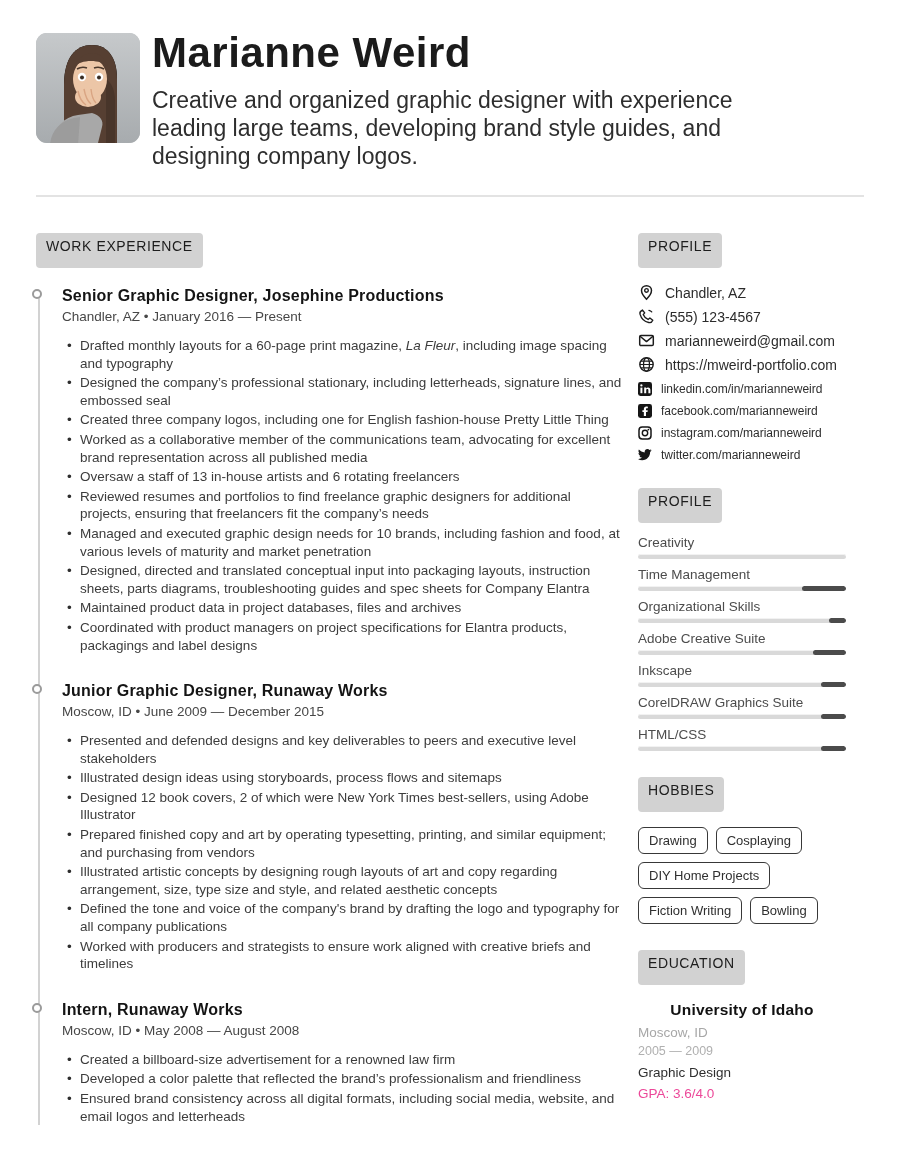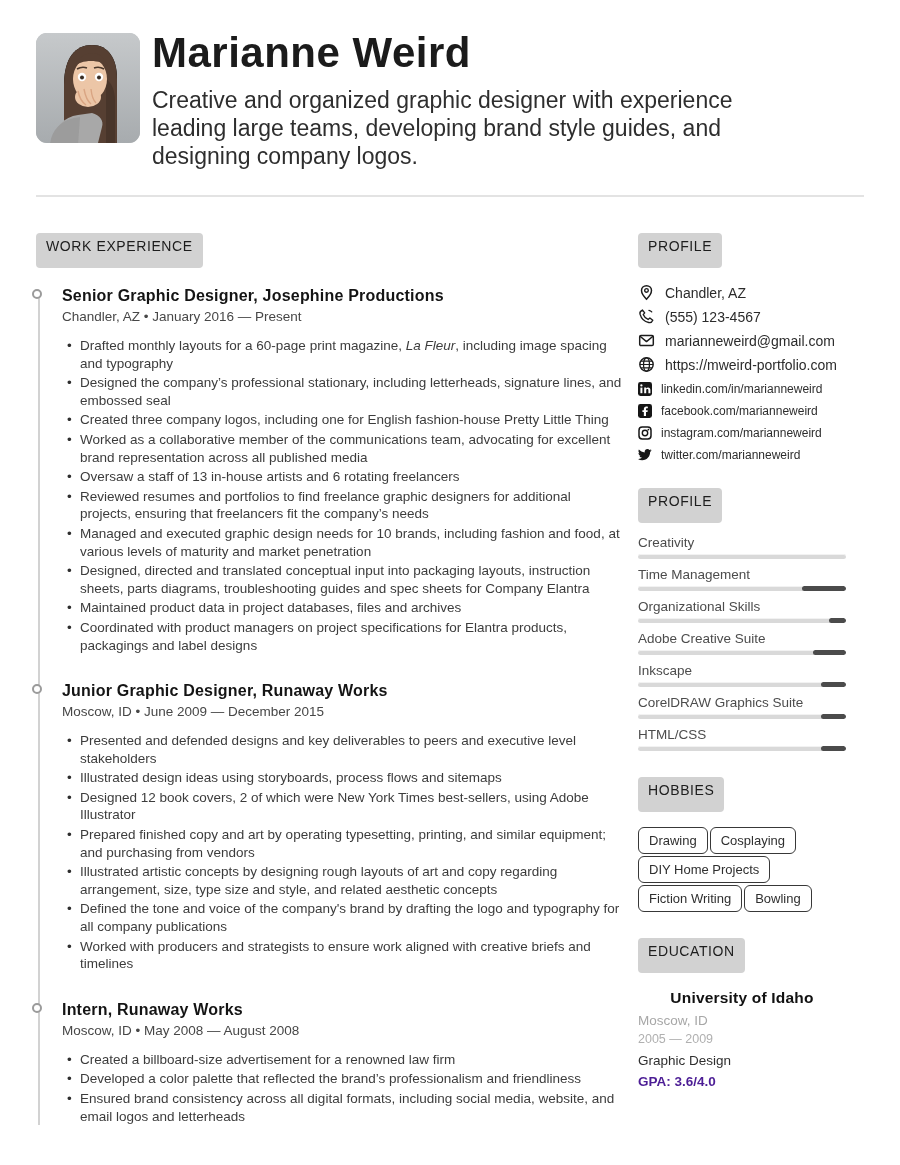--- a/index.html
+++ b/index.html
@@ -64,31 +64,31 @@
   .cicon svg{display:block;}
   .section{margin-top:26px;}
   .skill-list{margin-top:12px;}
   .skill{margin-bottom:8px;}
   .skill-name{font-size:13.5px; color:#4c4c4c; margin-bottom:4px;}
   .skill-bar{
     position:relative; height:5px; border-radius:3px; background:var(--skill_track);
     box-shadow:inset 0 1px 0 rgba(255,255,255,.65); overflow:hidden;
   }
   .skill-rest{position:absolute; right:0; top:0; height:100%; background:var(--skill_dark); border-radius:3px;}
-  .tags{margin-top:15px; display:flex; flex-wrap:wrap; gap:2px; width:200px;}
+  .tags{margin-top:15px; display:flex; flex-wrap:wrap; gap:8px; width:200px;}
   .tag{
     border:1.5px solid #383838; border-radius:6px; padding:5px 10px; font-size:13px; color:#2f2f2f;
     white-space:nowrap;
   }
   .edu{margin-top:16px;}
   .edu-school{margin:0; font-size:15.5px; font-weight:bold; color:#111; letter-spacing:.2px;text-align:center;}
   .edu-loc{margin-top:6px; font-size:13.5px; color:var(--text_muted);}
   .edu-dates{margin-top:4px; font-size:12.5px; color:#b0b0b0;}
   .edu-degree{margin-top:7px; font-size:13.5px; color:#2f2f2f;}
-  .edu-gpa{margin-top:6px; font-size:13.5px; color:#4c1d95;font-weight:bold;}
+  .edu-gpa{margin-top:6px; font-size:13.5px; color:#ec4899;}
 </style>
 </head>
 <body>
 
 <div class="page">
 
   <div class="photo">
     <svg viewBox="0 0 104 110" aria-hidden="true">
       <defs>
         <linearGradient id="bgG" x1="0" y1="0" x2="0" y2="1">

